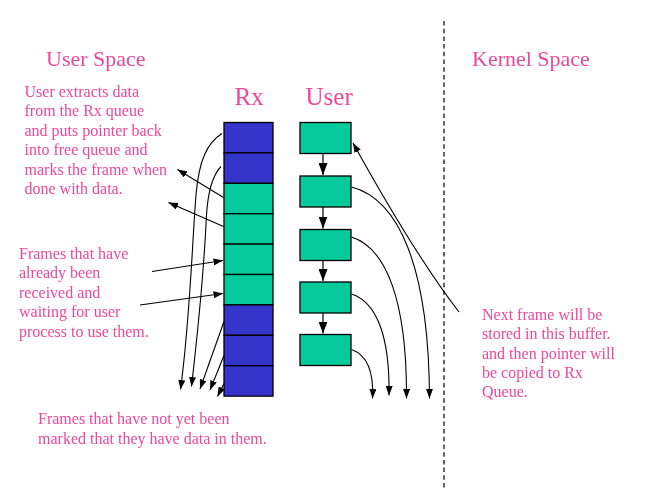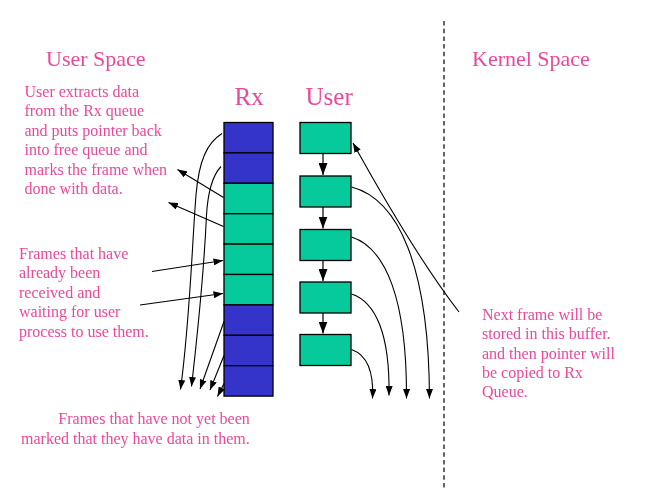--- a/index.html
+++ b/index.html
@@ -110,21 +110,21 @@
 into free queue and
 marks the frame when
 done with data.</div>
 
   <div class="note" style="left:19px; top:243.9px;">Frames that have
 already been
 received and
 waiting for user
 process to use them.</div>
 
-  <div class="note" style="left:21px; top:409.4px;text-align:right;">Frames that have not yet been
+  <div class="note" style="left:38px; top:409.4px;">Frames that have not yet been
 marked that they have data in them.</div>
 
 
   <div class="note" style="left:482px; top:304.8px;">Next frame will be
 stored in this buffer.
 and then pointer will
 be copied to Rx
 Queue.</div>
 
 </div>

